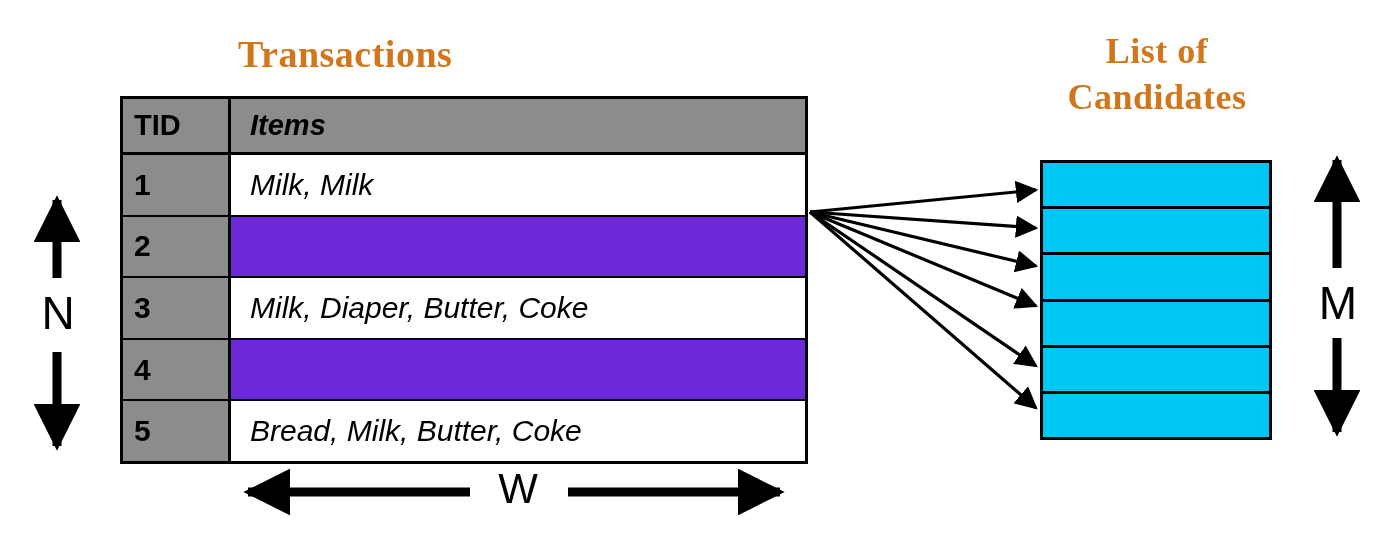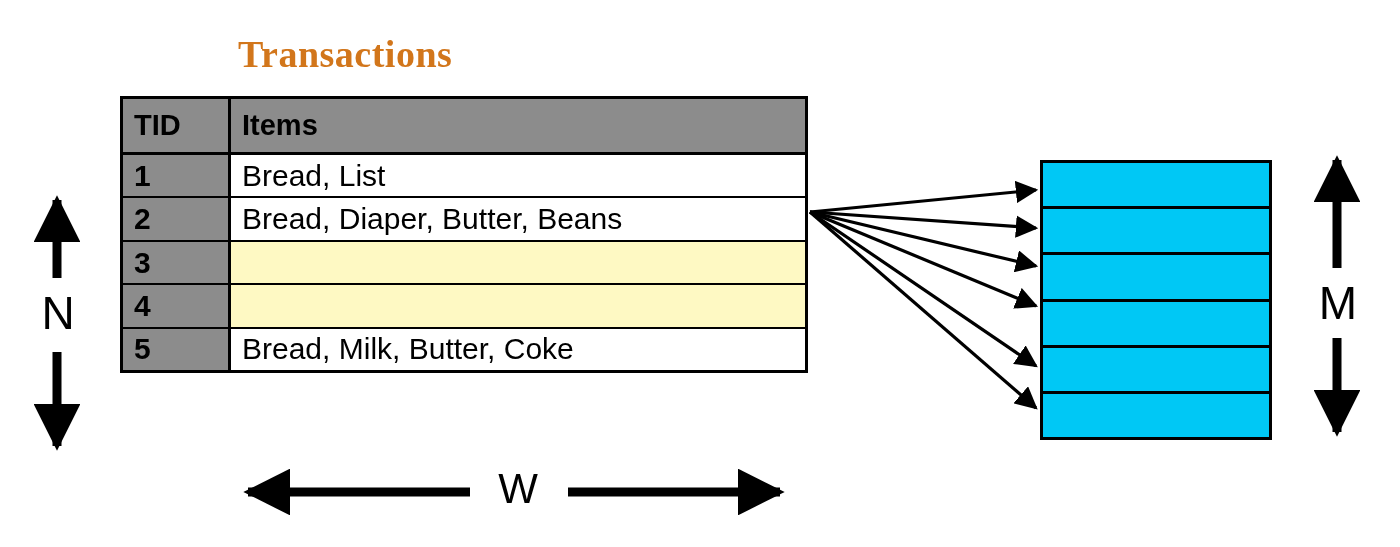--- a/index.html
+++ b/index.html
@@ -42,26 +42,26 @@
     line-height: 46px;
     white-space: normal;
   }
 
   
   #txn-table {
     position: absolute;
     left: 120px;
     top: 96px;
     width: 688px;
-    height: 277px;
+    height: 368px;
     border: 3px solid #000000;
     box-sizing: border-box;
     display: flex;
     flex-direction: column;
-    background: #fef9c3;
+    background: #6d28d9;
   }
   .trow {
     display: flex;
     flex: 1 1 0;
     border-bottom: 2px solid #000000;
     box-sizing: border-box;
     min-height: 0;
   }
   .trow:last-child { border-bottom: none; }
   .trow.header {
@@ -79,25 +79,26 @@
     font-size: 30px;
     font-weight: bold;
     color: #000000;
   }
   .cell-items {
     flex: 1 1 auto;
     background: #ffffff;
     box-sizing: border-box;
     display: flex;
     align-items: center;
-    padding-left: 11px;
+    padding-left: 19px;
     font-size: 30px;
     color: #000000;
     white-space: nowrap;
     overflow: hidden;
+    font-style: italic;
   }
   .trow.header .cell-tid,
   .trow.header .cell-items {
     background: #8C8C8C;
     font-weight: bold;
     font-size: 29px;
   }
 
   
   #candidate-block {
@@ -145,37 +146,41 @@
   #label-M { left: 1310px; top: 280px; width: 56px; }
   #label-W { left: 490px; top: 468px; width: 56px; font-size: 42px; }
 </style>
 </head>
 <body>
 
 <div id="canvas">
 
   <div class="title" id="title-transactions">Transactions</div>
 
+  <div class="title" id="title-candidates">
+    <div>List of</div>
+    <div>Candidates</div>
+  </div>
 
   <div id="txn-table">
     <div class="trow header">
       <div class="cell-tid">TID</div>
       <div class="cell-items">Items</div>
     </div>
 
     <div class="trow">
       <div class="cell-tid">1</div>
-      <div class="cell-items">Bread, List</div>
+      <div class="cell-items">Milk, Milk</div>
     </div>
     <div class="trow">
       <div class="cell-tid">2</div>
-      <div class="cell-items">Bread, Diaper, Butter, Beans</div>
     </div>
     <div class="trow">
       <div class="cell-tid">3</div>
+      <div class="cell-items">Milk, Diaper, Butter, Coke</div>
     </div>
     <div class="trow">
       <div class="cell-tid">4</div>
     </div>
     <div class="trow">
       <div class="cell-tid">5</div>
       <div class="cell-items">Bread, Milk, Butter, Coke</div>
     </div>
   </div>
 

